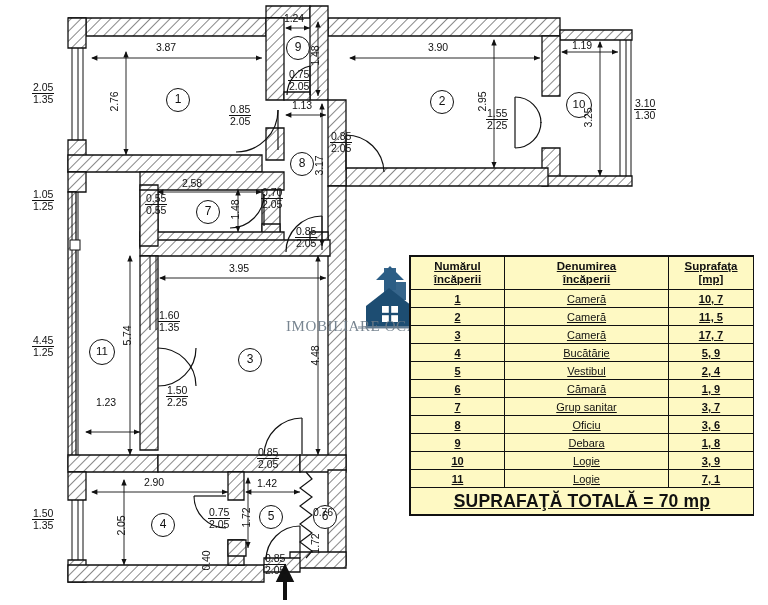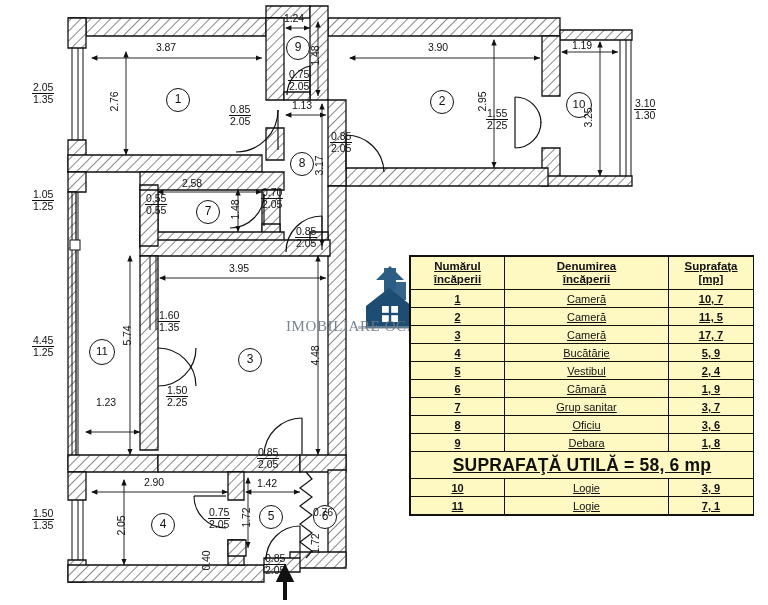--- a/index.html
+++ b/index.html
@@ -495,29 +495,29 @@
           <td class="num">8</td>
           <td class="name">Oficiu</td>
           <td class="area">3, 6</td>
         </tr>
         <tr>
           <td class="num">9</td>
           <td class="name">Debara</td>
           <td class="area">1, 8</td>
         </tr>
         <tr>
-          <td class="total" colspan="3">SUPRAFAŢĂ  UTILĂ = 58, 6 mp</td>
-        </tr>
-        <tr>
           <td class="num">10</td>
           <td class="name">Logie</td>
           <td class="area">3, 9</td>
         </tr>
         <tr>
           <td class="num">11</td>
           <td class="name">Logie</td>
           <td class="area">7, 1</td>
         </tr>
+        <tr>
+          <td class="total" colspan="3">SUPRAFAŢĂ  TOTALĂ = 70 mp</td>
+        </tr>
       </tbody>
     </table>
   </div>
 
 </div>
 
 </body></html>

